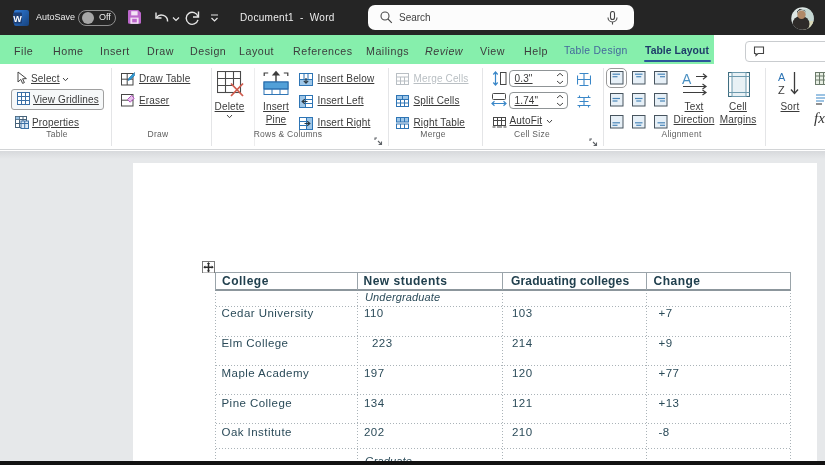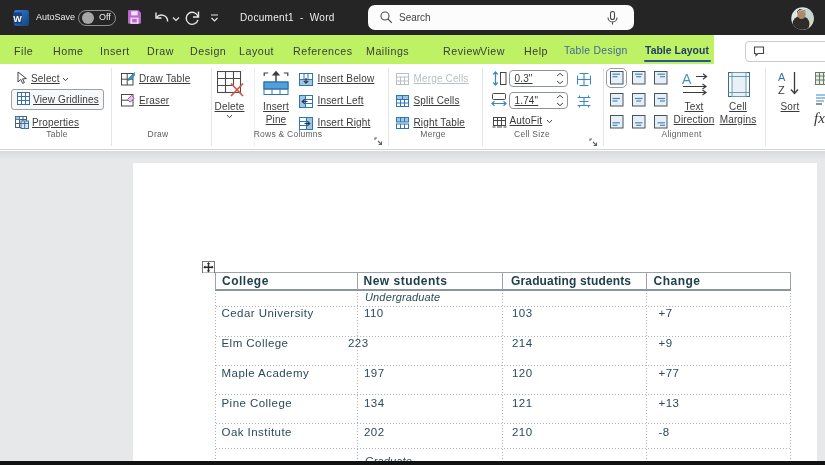--- a/index.html
+++ b/index.html
@@ -4,21 +4,21 @@
 <style>
   * { margin:0; padding:0; box-sizing:border-box; }
   html,body { width:825px; height:465px; }
   body { font-family:"Liberation Sans", sans-serif; }
   #app { position:relative; width:825px; height:465px; overflow:hidden; background:#fff; }
   .abs { position:absolute; }
   
   #titlebar { position:absolute; left:0; top:0; width:825px; height:35px; background:#252525; }
   .tb-txt { position:absolute; color:#ececec; font-size:9px; line-height:1; }
   
-  #tabs { position:absolute; left:0; top:35px; width:714px; height:29px; background:#bef264; }
+  #tabs { position:absolute; left:0; top:35px; width:714px; height:29px; background:#86efac; }
   .tab { position:absolute; top:11px; font-size:10.7px; color:#3c3c3c; line-height:1; letter-spacing:0.5px; }
   
   #ribbon { position:absolute; left:0; top:64px; width:825px; height:86px; background:#fff; border-bottom:1px solid #d2d4d6; }
   .sep { position:absolute; top:4px; width:1px; height:78px; background:#e4e5e7; }
   .rtxt { position:absolute; font-size:10px; color:#3b3b3b; line-height:1; letter-spacing:0.15px;text-decoration:underline; }
   .glabel { position:absolute; top:66px; font-size:8.5px; color:#5e5e5e; line-height:1; letter-spacing:0.25px; transform:translateX(-50%); }
   .ctr { transform:translateX(-50%); }
   
   #doc { position:absolute; left:0; top:150.5px; width:825px; height:314.5px; background:#e6e8ea; }
   #doc::before { content:""; position:absolute; left:0; top:0; width:825px; height:8px; background:linear-gradient(#d7d9dc,#e6e8ea); }
@@ -103,21 +103,21 @@
 
   <div id="tabs">
     <div class="tab" style="left:14px;">File</div>
     <div class="tab" style="left:53px;">Home</div>
     <div class="tab" style="left:100px;">Insert</div>
     <div class="tab" style="left:147px;">Draw</div>
     <div class="tab" style="left:190px;">Design</div>
     <div class="tab" style="left:239px;">Layout</div>
     <div class="tab" style="left:293px;">References</div>
     <div class="tab" style="left:366px;">Mailings</div>
-    <div class="tab" style="left:443px;">Review</div>
+    <div class="tab" style="left:425px;font-style:italic;">Review</div>
     <div class="tab" style="left:480px;">View</div>
     <div class="tab" style="left:524px;">Help</div>
     <div class="tab" style="left:564px;color:#44689b;font-size:10.4px;letter-spacing:0.3px;">Table Design</div>
     <div class="tab" style="left:645px;color:#1e3c69;font-weight:bold;font-size:10.4px;letter-spacing:0.05px;">Table Layout</div>
     <div class="abs" style="left:644px;top:24.5px;width:67px;height:2.5px;background:#2a5699;border-radius:2px;"></div>
 
     <div class="abs" style="left:745px;top:6px;width:88px;height:21px;background:#fff;border:1px solid #c9cccf;border-radius:4px;"></div>
     <svg class="abs" style="left:753px;top:10px" width="12" height="12" viewBox="0 0 12 12">
       <path d="M1.5 2 h9 v6.5 h-5.5 l-2 2 v-2 h-1.5 Z" fill="none" stroke="#444" stroke-width="1.1"></path>
     </svg>
@@ -342,29 +342,29 @@
     <div class="abs" style="left: 215.5px; top: 448px; width: 575px; height: 1px; background-image: repeating-linear-gradient(to right, rgb(170, 179, 184) 0px, rgb(170, 179, 184) 1px, transparent 1px, transparent 3px);"></div>
     <div class="abs" style="left: 215px; top: 272px; width: 576px; height: 1px; background: rgb(154, 164, 170);"></div>
     <div class="abs" style="left: 215px; top: 289px; width: 576px; height: 2px; background: rgb(140, 150, 156);"></div>
     <div class="abs" style="left: 215px; top: 272px; width: 1px; height: 17.5px; background: rgb(154, 164, 170);"></div>
     <div class="abs" style="left: 357px; top: 272px; width: 1px; height: 17.5px; background: rgb(154, 164, 170);"></div>
     <div class="abs" style="left: 502px; top: 272px; width: 1px; height: 17.5px; background: rgb(154, 164, 170);"></div>
     <div class="abs" style="left: 646px; top: 272px; width: 1px; height: 17.5px; background: rgb(154, 164, 170);"></div>
     <div class="abs" style="left: 790px; top: 272px; width: 1px; height: 17.5px; background: rgb(154, 164, 170);"></div>
     <div class="abs" style="left: 222px; top: 274.5px; line-height: 1; font-weight: bold; color: rgb(33, 64, 78); font-size: 12px; letter-spacing: 0.5px;">College</div>
     <div class="abs" style="left: 363.5px; top: 274.5px; line-height: 1; font-weight: bold; color: rgb(33, 64, 78); font-size: 12px; letter-spacing: 0.5px;">New students</div>
-    <div class="abs" style="left: 511px; top: 274.5px; line-height: 1; font-weight: bold; color: rgb(33, 64, 78); font-size: 12px; letter-spacing: 0.15px;">Graduating students</div>
+    <div class="abs" style="left: 511px; top: 274.5px; line-height: 1; font-weight: bold; color: rgb(33, 64, 78); font-size: 12px; letter-spacing: 0.15px;">Graduating colleges</div>
     <div class="abs" style="left: 653.5px; top: 274.5px; line-height: 1; font-weight: bold; color: rgb(33, 64, 78); font-size: 12px; letter-spacing: 0.5px;">Change</div>
     <div class="abs" style="left: 365px; top: 292px; color: rgb(43, 75, 89); line-height: 1; font-style: italic; font-size: 11px; letter-spacing: 0.15px;">Undergraduate</div>
     <div class="abs" style="left: 221.5px; top: 308px; font-size: 11.5px; color: rgb(43, 75, 89); line-height: 1; letter-spacing: 0.45px;">Cedar University</div>
     <div class="abs" style="left: 364px; top: 308px; font-size: 11.5px; color: rgb(43, 75, 89); line-height: 1; letter-spacing: 0.45px;">110</div>
     <div class="abs" style="left: 512px; top: 308px; font-size: 11.5px; color: rgb(43, 75, 89); line-height: 1; letter-spacing: 0.45px;">103</div>
     <div class="abs" style="left: 658.5px; top: 308px; font-size: 11.5px; color: rgb(43, 75, 89); line-height: 1; letter-spacing: 0.45px;">+7</div>
     <div class="abs" style="left: 221.5px; top: 337.5px; font-size: 11.5px; color: rgb(43, 75, 89); line-height: 1; letter-spacing: 0.45px;">Elm College</div>
-    <div class="abs" style="left: 348px; top: 337.5px; font-size: 11.5px; color: rgb(43, 75, 89); line-height: 1; letter-spacing: 0.45px;">223</div>
+    <div class="abs" style="left: 372px; top: 337.5px; font-size: 11.5px; color: rgb(43, 75, 89); line-height: 1; letter-spacing: 0.45px;">223</div>
     <div class="abs" style="left: 512px; top: 337.5px; font-size: 11.5px; color: rgb(43, 75, 89); line-height: 1; letter-spacing: 0.45px;">214</div>
     <div class="abs" style="left: 658.5px; top: 337.5px; font-size: 11.5px; color: rgb(43, 75, 89); line-height: 1; letter-spacing: 0.45px;">+9</div>
     <div class="abs" style="left: 221.5px; top: 368px; font-size: 11.5px; color: rgb(43, 75, 89); line-height: 1; letter-spacing: 0.45px;">Maple Academy</div>
     <div class="abs" style="left: 364px; top: 368px; font-size: 11.5px; color: rgb(43, 75, 89); line-height: 1; letter-spacing: 0.45px;">197</div>
     <div class="abs" style="left: 512px; top: 368px; font-size: 11.5px; color: rgb(43, 75, 89); line-height: 1; letter-spacing: 0.45px;">120</div>
     <div class="abs" style="left: 658.5px; top: 368px; font-size: 11.5px; color: rgb(43, 75, 89); line-height: 1; letter-spacing: 0.45px;">+77</div>
     <div class="abs" style="left: 221.5px; top: 397.5px; font-size: 11.5px; color: rgb(43, 75, 89); line-height: 1; letter-spacing: 0.45px;">Pine College</div>
     <div class="abs" style="left: 364px; top: 397.5px; font-size: 11.5px; color: rgb(43, 75, 89); line-height: 1; letter-spacing: 0.45px;">134</div>
     <div class="abs" style="left: 512px; top: 397.5px; font-size: 11.5px; color: rgb(43, 75, 89); line-height: 1; letter-spacing: 0.45px;">121</div>
     <div class="abs" style="left: 658.5px; top: 397.5px; font-size: 11.5px; color: rgb(43, 75, 89); line-height: 1; letter-spacing: 0.45px;">+13</div>

